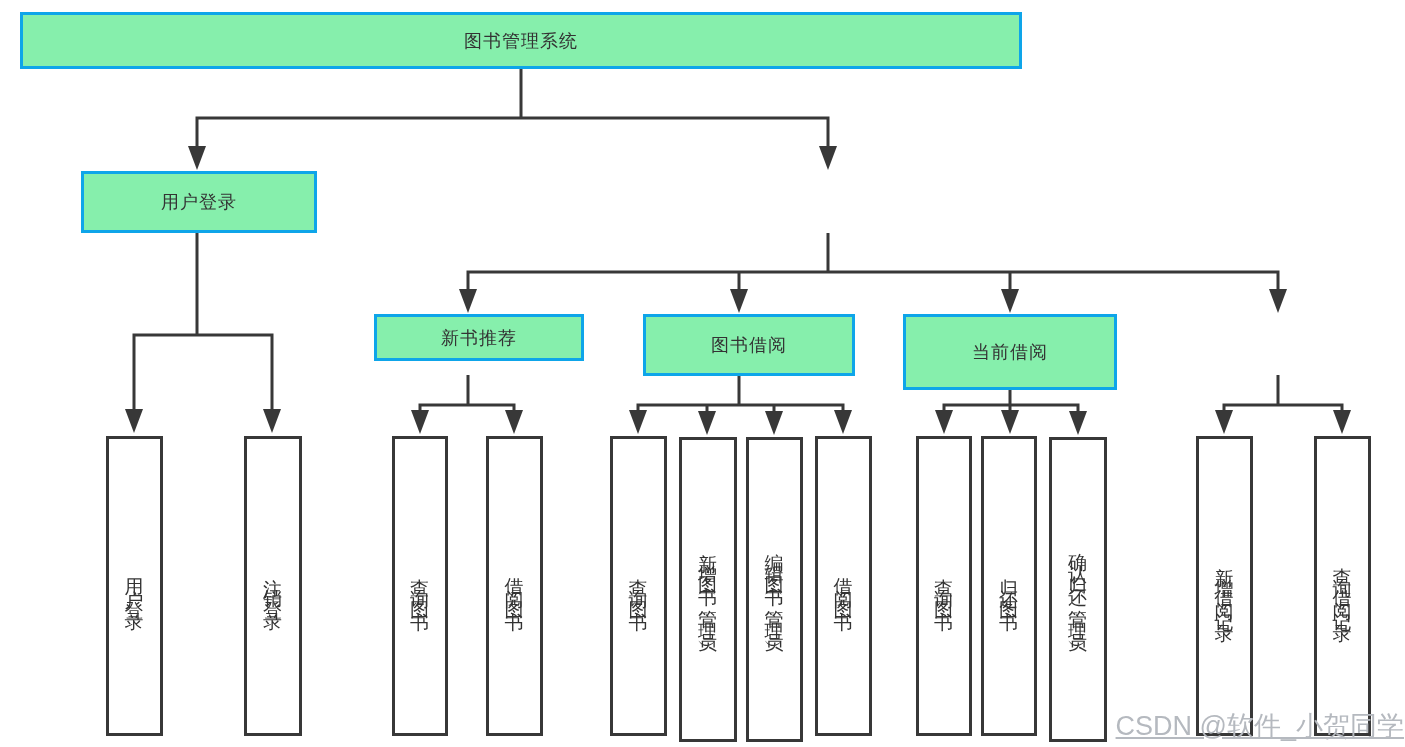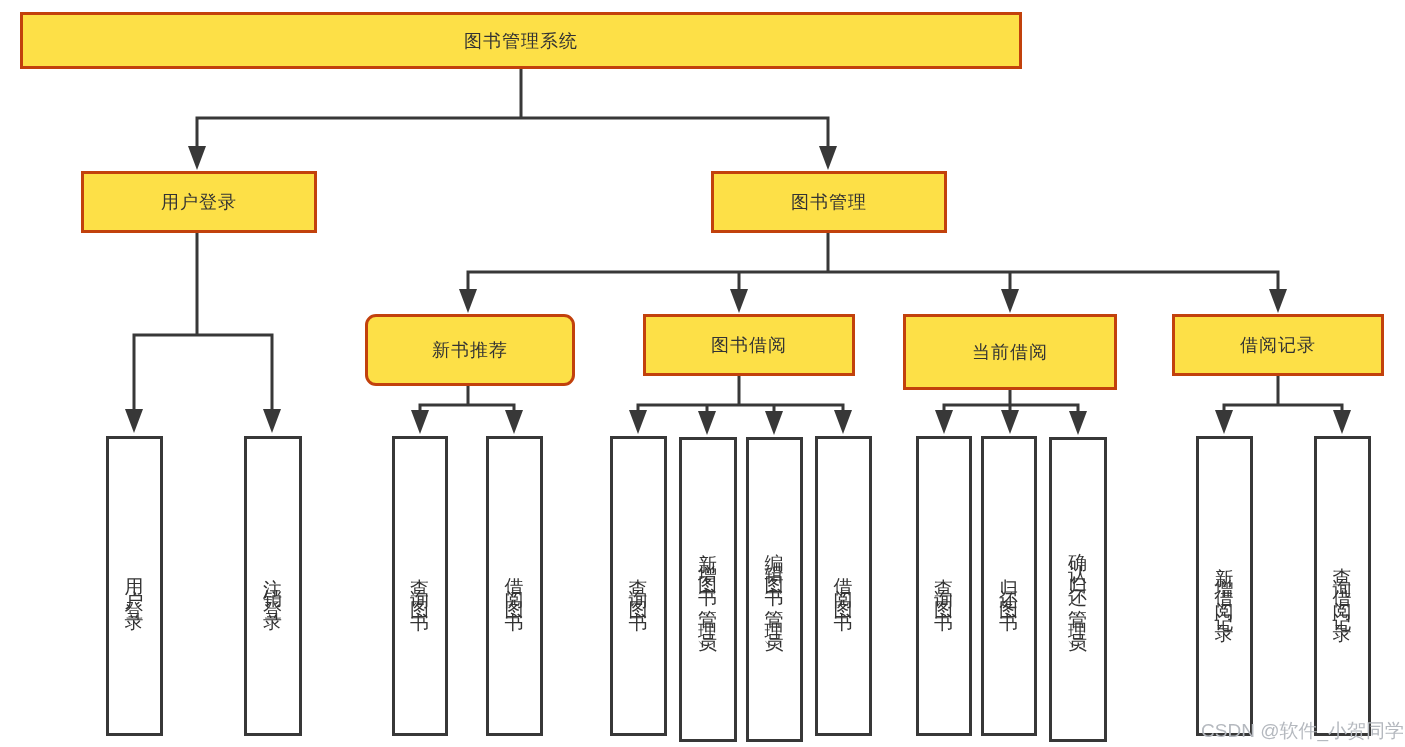--- a/index.html
+++ b/index.html
@@ -12,22 +12,22 @@
     font-family: "Liberation Sans", sans-serif;
   }
   #connectors {
     position: absolute;
     left: 0; top: 0;
     width: 1405px; height: 747px;
   }
   .hbox {
     position: absolute;
     box-sizing: border-box;
-    background: #fde047;
-    border: 3px solid #c2410c;
+    background: #86efac;
+    border: 3px solid #0ea5e9;
     display: flex;
     align-items: center;
     justify-content: center;
     font-size: 18px;
     color: #333333;
     letter-spacing: 1px;
     white-space: nowrap;
   }
   .vbox {
     position: absolute;
@@ -44,24 +44,25 @@
     font-size: 19px;
     line-height: 1;
     letter-spacing: 0.6em;
     color: #333333;
     white-space: nowrap;
   }
   #watermark {
     position: absolute;
     right: 1px;
     bottom: 3px;
-    font-size: 19px;
+    font-size: 27px;
     color: #b5b9bf;
     z-index: 20;
     white-space: nowrap;
+    text-decoration: underline;
   }
 </style>
 </head>
 <body>
 
 <div id="stage">
 
   <svg id="connectors" viewBox="0 0 1405 747" xmlns="http://www.w3.org/2000/svg">
     <g stroke="#383838" stroke-width="3" fill="none">
 
@@ -98,26 +99,24 @@
       <polygon points="1001,410 1019,410 1010,434"></polygon>
       <polygon points="1069,411 1087,411 1078,435"></polygon>
       <polygon points="1215,410 1233,410 1224,434"></polygon>
       <polygon points="1333,410 1351,410 1342,434"></polygon>
     </g>
   </svg>
 
   <div class="hbox" style="left:20px; top:12px; width:1002px; height:57px;">图书管理系统</div>
 
   <div class="hbox" style="left:81px; top:171px; width:236px; height:62px;">用户登录</div>
-  <div class="hbox" style="left:711px; top:171px; width:236px; height:62px;">图书管理</div>
 
-  <div class="hbox" style="left:365px; top:314px; width:210px; height:72px;border-radius:11px;">新书推荐</div>
+  <div class="hbox" style="left:374px; top:314px; width:210px; height:47px;">新书推荐</div>
   <div class="hbox" style="left:633px; top:314px; width:212px; height:62px;margin-left:10px;">图书借阅</div>
   <div class="hbox" style="left:903px; top:314px; width:214px; height:76px;">当前借阅</div>
-  <div class="hbox" style="left:1172px; top:314px; width:212px; height:62px;">借阅记录</div>
 
   <div class="vbox" style="left:106px; top:436px; width:57px; height:300px;">
     <span class="vtext">用户登录</span>
   </div>
   <div class="vbox" style="left:244px; top:436px; width:58px; height:300px;">
     <span class="vtext">注销登录</span>
   </div>
 
   <div class="vbox" style="left:392px; top:436px; width:56px; height:300px;">
     <span class="vtext">查询图书</span>

